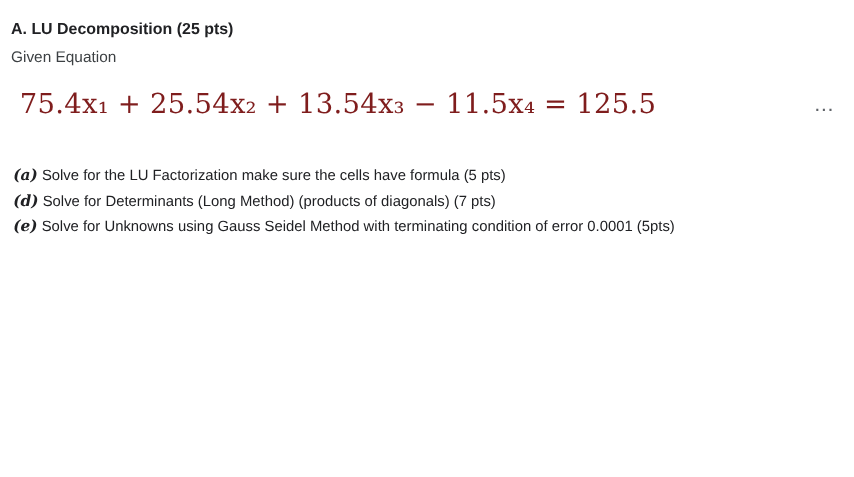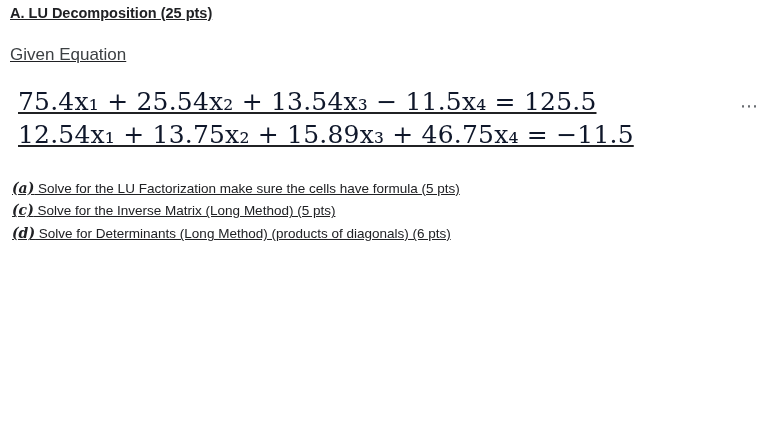--- a/index.html
+++ b/index.html
@@ -12,59 +12,58 @@
     background: #ffffff;
     font-family: "Liberation Sans", sans-serif;
     color: #202124;
     overflow: hidden;
   }
   .page {
     position: relative;
     width: 776px;
     height: 434px;
     box-sizing: border-box;
-    padding: 2px 14px 0 10px;
-    text-decoration: underline;
+    padding: 16px 14px 0 10px;
   }
   .section-title {
     font-size: 14.5px;
     font-weight: bold;
     color: #202124;
     line-height: 1.35;
     margin: 2px 0 0 0;
   }
   .sub-label {
-    font-size: 17px;
+    font-size: 14px;
     color: #3c4043;
     line-height: 1.35;
-    margin: 20px 0 0 0;
+    margin: 4px 0 0 0;
   }
   .equations {
     margin: 18px 0 0 8px;
     position: relative;
   }
   .eq-row {
     font-family: "DejaVu Serif", serif;
     font-size: 25px;
-    color: #0f172a;
+    color: #7f1d1d;
     line-height: 1.32;
     white-space: nowrap;
     letter-spacing: 0.2px;
   }
   .ellipsis-mark {
     position: absolute;
     top: 12px;
     left: 722px;
     font-size: 18px;
     color: #5f6368;
     letter-spacing: 1px;
     line-height: 1;
   }
   .tasks {
-    margin: 26px 0 0 2px;
+    margin: 38px 0 0 2px;
   }
   .task {
     font-size: 13.5px;
     color: #202124;
     line-height: 1.62;
   }
   .task .tag {
     font-family: "DejaVu Serif", serif;
     font-style: italic;
     font-weight: bold;
@@ -75,29 +74,28 @@
 <body>
 
 <div class="page">
 
   <div class="section-title">A. LU Decomposition (25 pts)</div>
 
   <div class="sub-label">Given Equation</div>
 
   <div class="equations">
     <div class="eq-row">75.4x₁ + 25.54x₂ + 13.54x₃ − 11.5x₄ = 125.5</div>
-    <div class="eq-row">12.54x₁ + 13.75x₂ + 15.89x₃ + 46.75x₄ =  −11.5</div>
     <div class="ellipsis-mark">⋯</div>
   </div>
 
   <div class="tasks">
     <div class="task">
       <span class="tag">(a)</span><span> Solve for the LU Factorization make sure the cells have formula (5 pts)</span>
     </div>
     <div class="task">
-      <span class="tag">(c)</span><span> Solve for the Inverse Matrix (Long Method) (5 pts)</span>
+      <span class="tag">(d)</span><span> Solve for Determinants (Long Method) (products of diagonals) (7 pts)</span>
     </div>
     <div class="task">
-      <span class="tag">(d)</span><span> Solve for Determinants (Long Method) (products of diagonals) (6 pts)</span>
+      <span class="tag">(e)</span><span> Solve for Unknowns using Gauss Seidel Method with terminating condition of error 0.0001 (5pts)</span>
     </div>
   </div>
 
 </div>
 
 </body></html>

